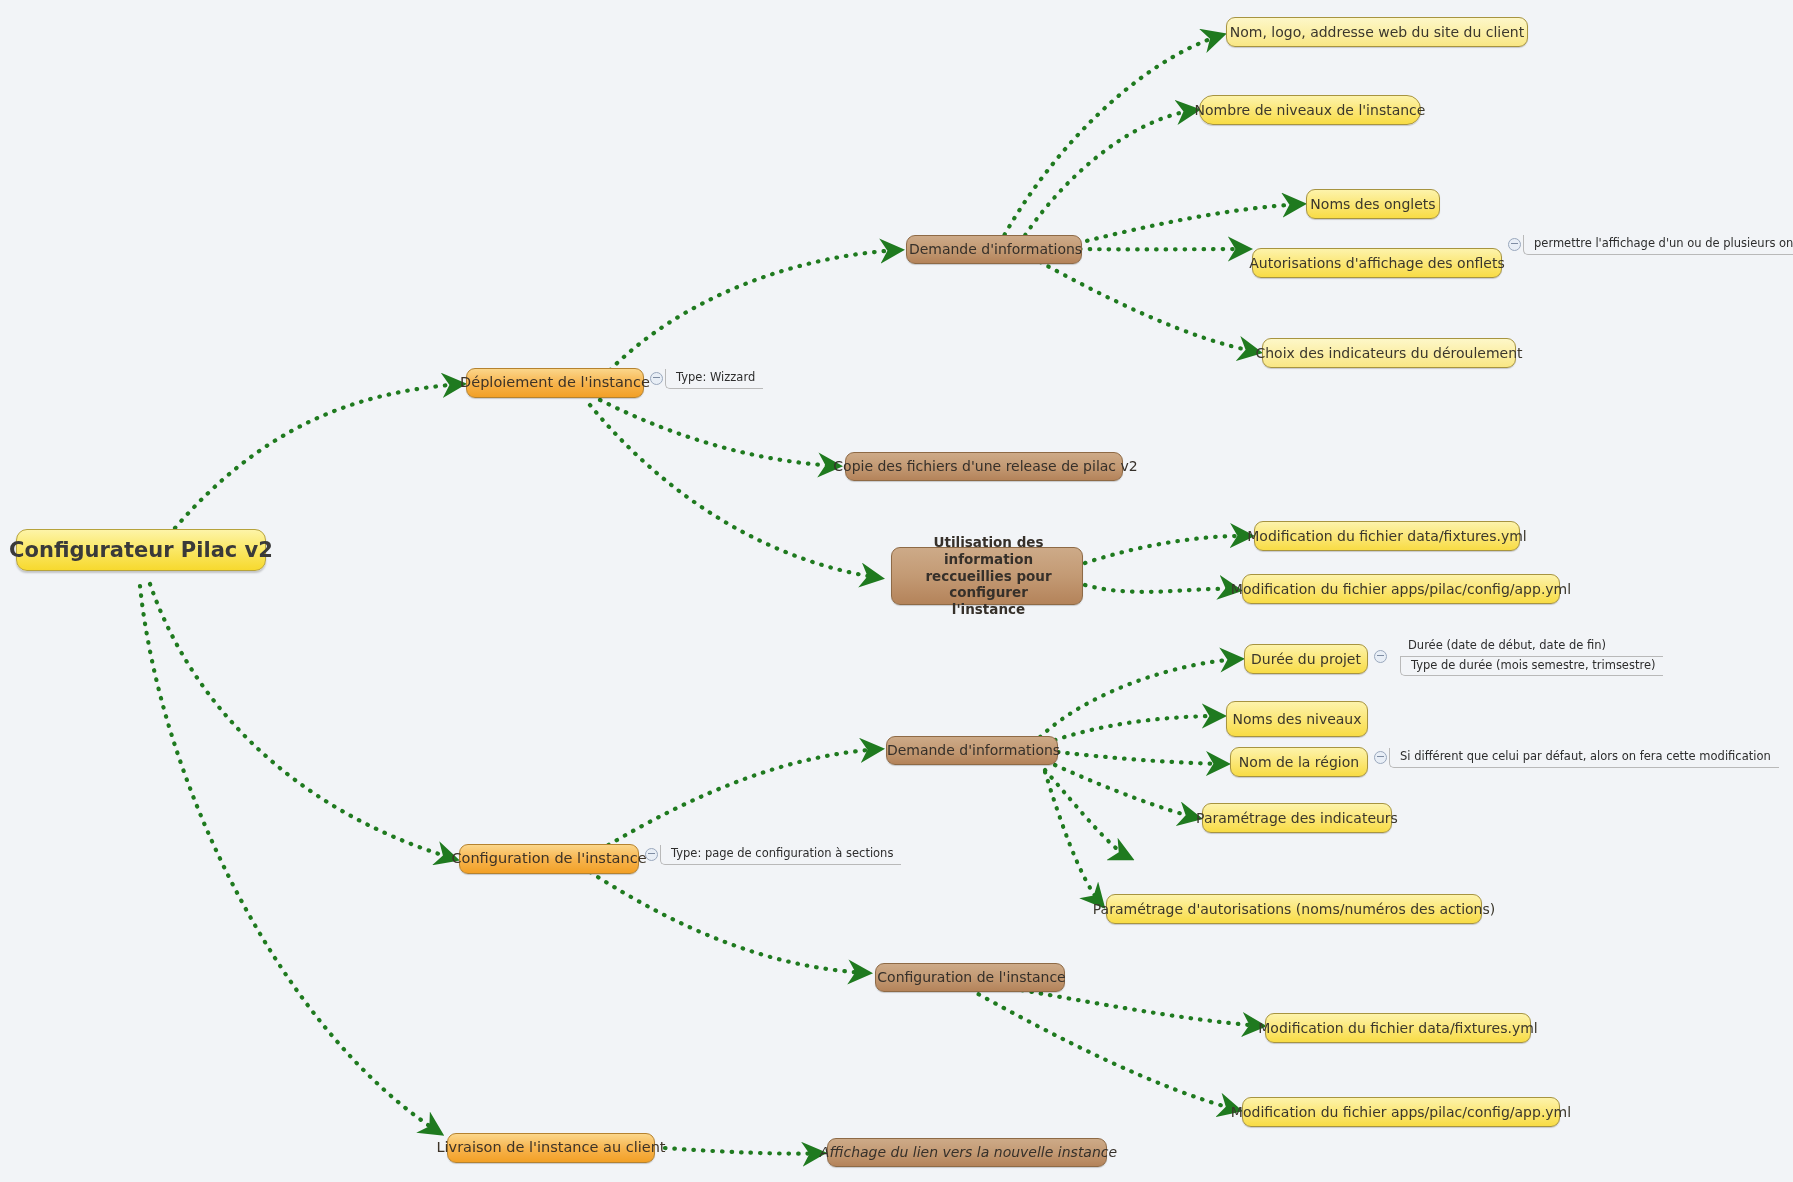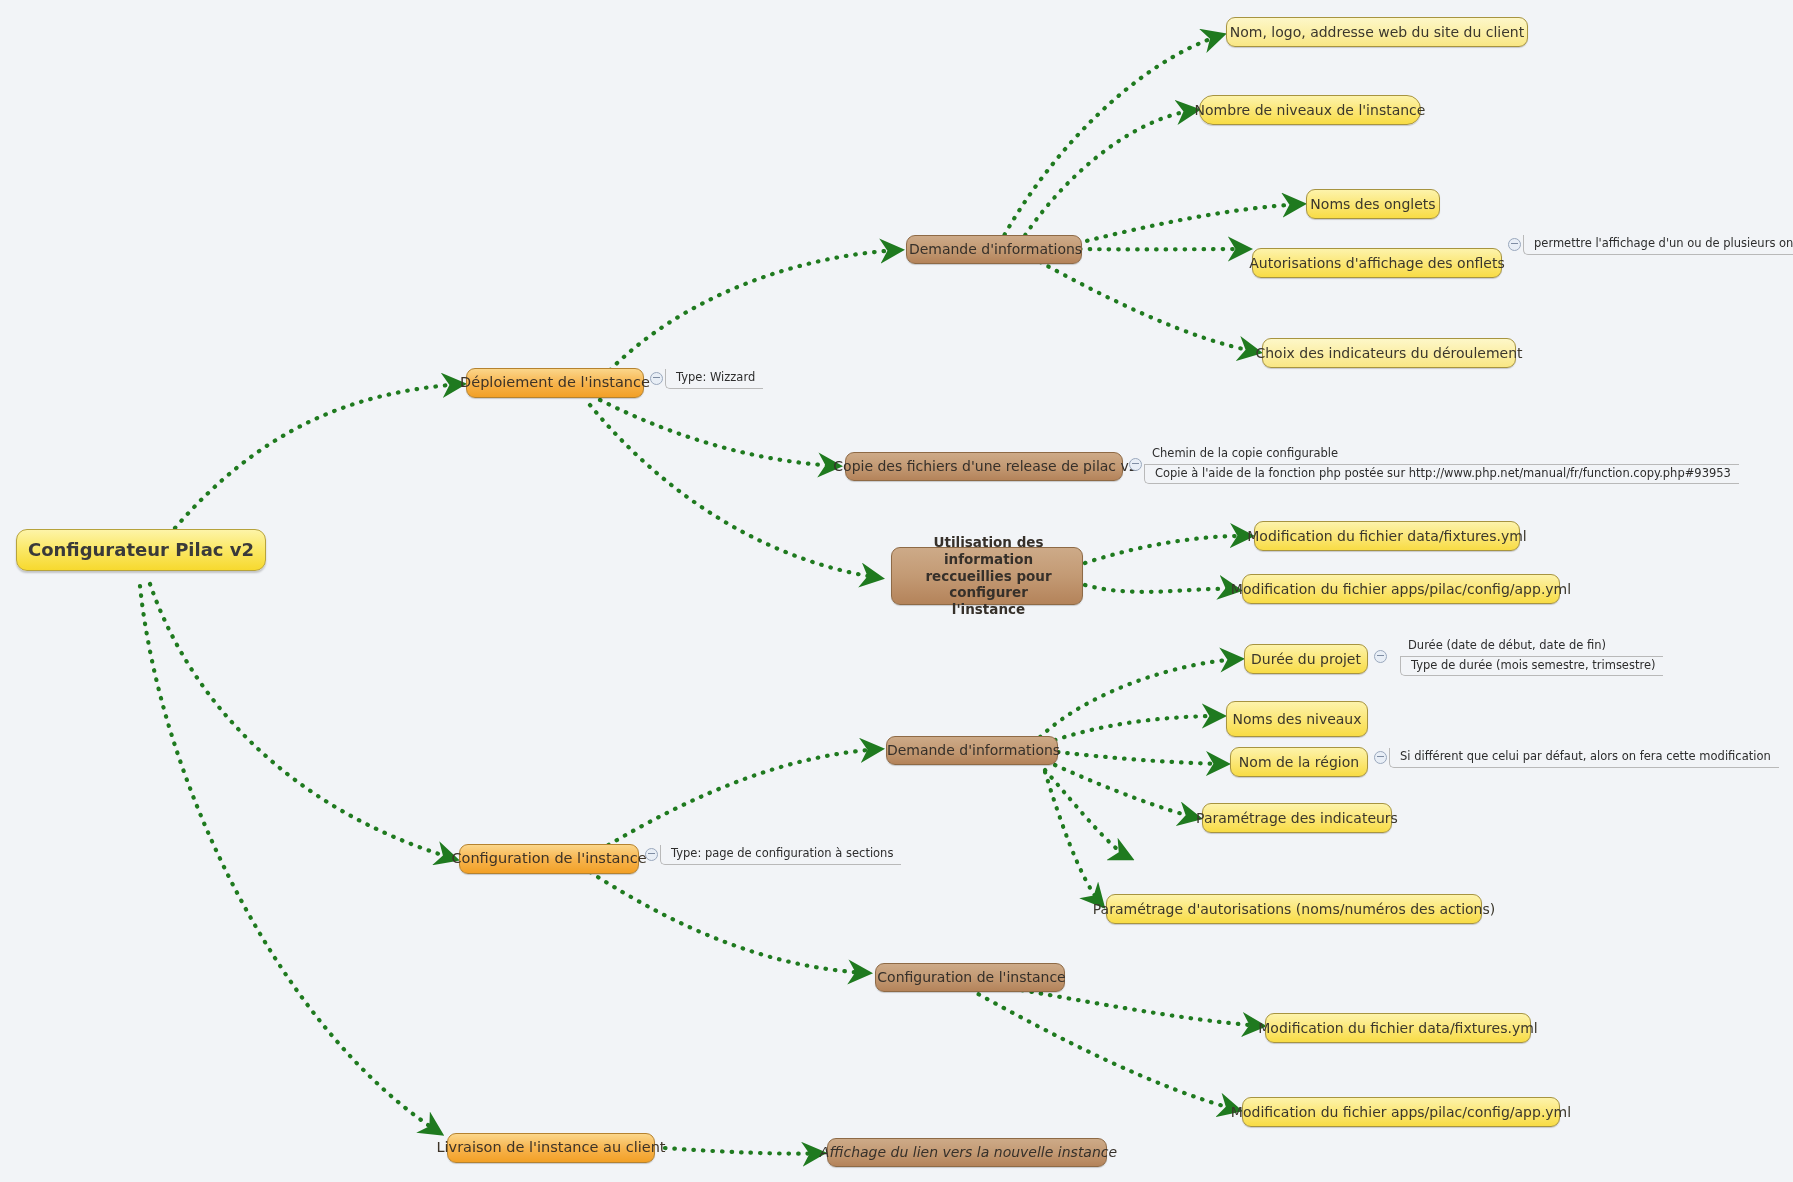--- a/index.html
+++ b/index.html
@@ -46,21 +46,21 @@
     padding: 0 9px;
     box-shadow: 0 1px 1px rgba(0,0,0,0.18);
   }
 
   
   .n-root {
     background: linear-gradient(to bottom, #fdf4a8 0%, #fbe96b 45%, #f7d92e 100%);
     border: 1px solid #b7a33c;
     border-radius: 11px;
     font-weight: bold;
-    font-size: 18px;
+    font-size: 21px;
     color: #3a3a3a;
     box-shadow: 0 2px 2px rgba(0,0,0,0.2);
   }
 
   
   .n-l1 {
     background: linear-gradient(to bottom, #fbd68a 0%, #f7b24a 55%, #f2a026 100%);
     border: 1px solid #b5822f;
     font-size: 14.5px;
     color: #3d3327;
@@ -217,27 +217,20 @@
     <span>Livraison de l'instance au client</span>
   </div>
 
   <div class="node n-l2" style="left:906px; top:235px; width:176px; height:29px;">
     <span>Demande d'informations</span>
   </div>
 
   <div class="node n-l2" style="left:845px; top:452px; width:278px; height:29px;">
     <span>Copie des fichiers d'une release de pilac v2</span>
   </div>
-  <div class="note-group" style="left:1129px; top:445px;">
-    <span class="note-toggle"></span>
-    <div class="note-lines">
-      <div class="note-line first">Chemin de la copie configurable</div>
-      <div class="note-line">Copie à l'aide de la fonction php postée sur http://www.php.net/manual/fr/function.copy.php#93953</div>
-    </div>
-  </div>
 
   <div class="node n-l2" style="left:891px; top:547px; width:192px; height:58px; white-space:pre-line; font-size:13.5px; line-height:1.25;font-weight:bold;">
     <span style="white-space:pre-line;">Utilisation des information
 reccueillies pour configurer
 l'instance</span>
   </div>
 
   <div class="node n-l2" style="left:886px; top:736px; width:172px; height:29px;">
     <span>Demande d'informations</span>
   </div>

